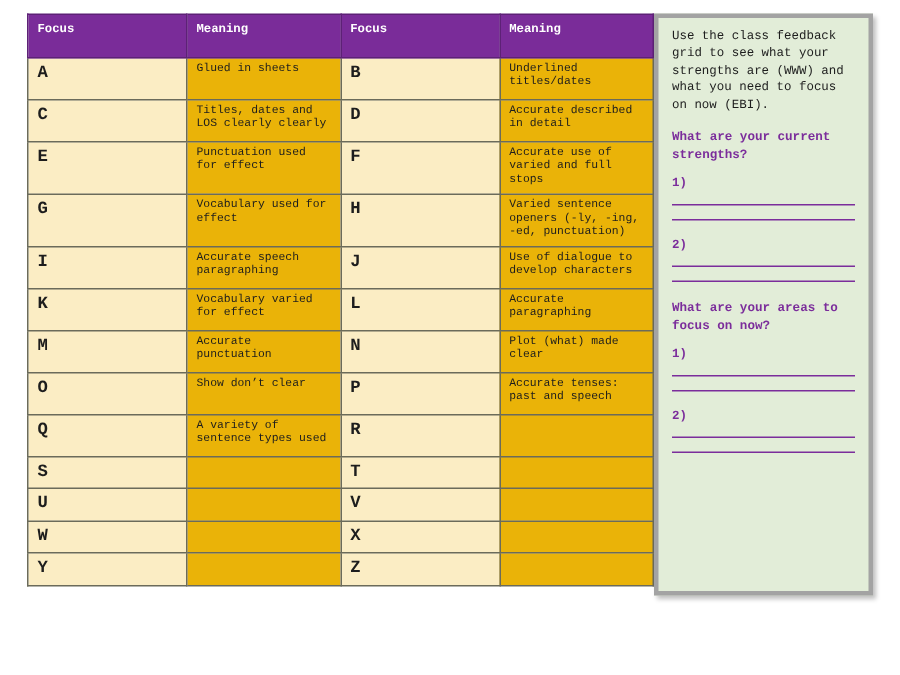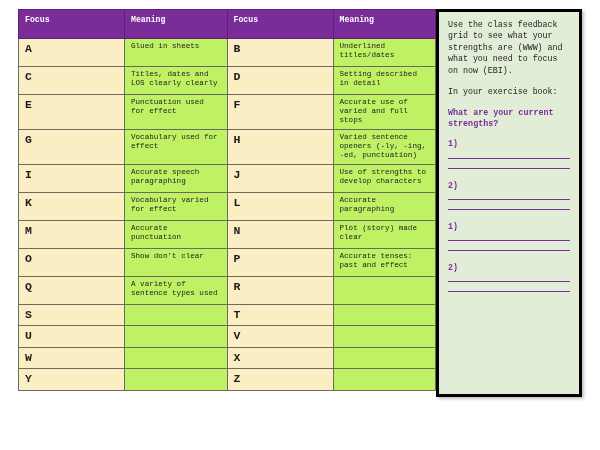--- a/index.html
+++ b/index.html
@@ -39,36 +39,36 @@
     padding-top:5px;
   }
   td.focus{
     background:#FBEDC4;
     font-size:11.5px;
     font-weight:bold;
     color:#1d1d1d;
     padding-top:4px;
   }
   td.mean{
-    background:#bef264;
+    background:#eab308;
     font-size:7.6px;
     color:#1d1d1d;
     padding-top:5px;
   }
   #grid tr{height:28px;}
   #grid tr.tall{height:34px;}
   #grid tr.short{height:20px;}
 
   
   #panel{
     position:absolute;
     left:436px;top:9px;
     width:146px;height:388px;
     background:#E2EDD8;
-    border:3px solid #000000;
+    border:3px solid #a3a3a3;
     box-sizing:border-box;
     padding:7px 9px 0 9px;
     box-shadow:2px 2px 3px rgba(0,0,0,.25);
   }
   .p-text{
     font-size:8.3px;
     color:#1d1d1d;
     line-height:1.38;
     margin:0 0 10px 0;
   }
@@ -117,57 +117,57 @@
         <tr>
           <td class="focus">A</td>
           <td class="mean">Glued in sheets</td>
           <td class="focus">B</td>
           <td class="mean">Underlined titles/dates</td>
         </tr>
         <tr>
           <td class="focus">C</td>
           <td class="mean">Titles, dates and LOS clearly clearly</td>
           <td class="focus">D</td>
-          <td class="mean">Setting described in detail</td>
+          <td class="mean">Accurate described in detail</td>
         </tr>
         <tr>
           <td class="focus">E</td>
           <td class="mean">Punctuation  used for effect</td>
           <td class="focus">F</td>
           <td class="mean">Accurate use of varied and full stops</td>
         </tr>
         <tr class="tall">
           <td class="focus">G</td>
           <td class="mean">Vocabulary used for effect</td>
           <td class="focus">H</td>
           <td class="mean">Varied sentence openers (-ly, -ing, -ed, punctuation)</td>
         </tr>
         <tr>
           <td class="focus">I</td>
           <td class="mean">Accurate speech paragraphing</td>
           <td class="focus">J</td>
-          <td class="mean">Use of strengths to develop characters</td>
+          <td class="mean">Use of dialogue to develop characters</td>
         </tr>
         <tr>
           <td class="focus">K</td>
           <td class="mean">Vocabulary varied for effect</td>
           <td class="focus">L</td>
           <td class="mean">Accurate paragraphing</td>
         </tr>
         <tr>
           <td class="focus">M</td>
           <td class="mean">Accurate punctuation</td>
           <td class="focus">N</td>
-          <td class="mean">Plot (story) made clear</td>
+          <td class="mean">Plot (what) made clear</td>
         </tr>
         <tr>
           <td class="focus">O</td>
           <td class="mean">Show don’t clear</td>
           <td class="focus">P</td>
-          <td class="mean">Accurate tenses: past and effect</td>
+          <td class="mean">Accurate tenses: past and speech</td>
         </tr>
         <tr>
           <td class="focus">Q</td>
           <td class="mean">A variety of sentence types used</td>
           <td class="focus">R</td>
           <td class="mean"></td>
         </tr>
         <tr class="short">
           <td class="focus">S</td>
           <td class="mean"></td>
@@ -190,30 +190,30 @@
           <td class="focus">Y</td>
           <td class="mean"></td>
           <td class="focus">Z</td>
           <td class="mean"></td>
         </tr>
       </tbody>
   </table>
 
   <div id="panel">
     <p class="p-text">Use the class feedback grid to see what your strengths are (WWW) and what you need to focus on now (EBI).</p>
-    <p class="p-text">In your exercise book:</p>
 
     <p class="p-head">What are your current strengths?</p>
     <p class="p-num">1)</p>
     <div class="rule"></div>
     <div class="rule last"></div>
     <p class="p-num">2)</p>
     <div class="rule"></div>
     <div class="rule last"></div>
 
+    <p class="p-head">What are your areas to focus on now?</p>
     <p class="p-num">1)</p>
     <div class="rule"></div>
     <div class="rule last"></div>
     <p class="p-num">2)</p>
     <div class="rule"></div>
     <div class="rule last"></div>
   </div>
 
 </div>
 

